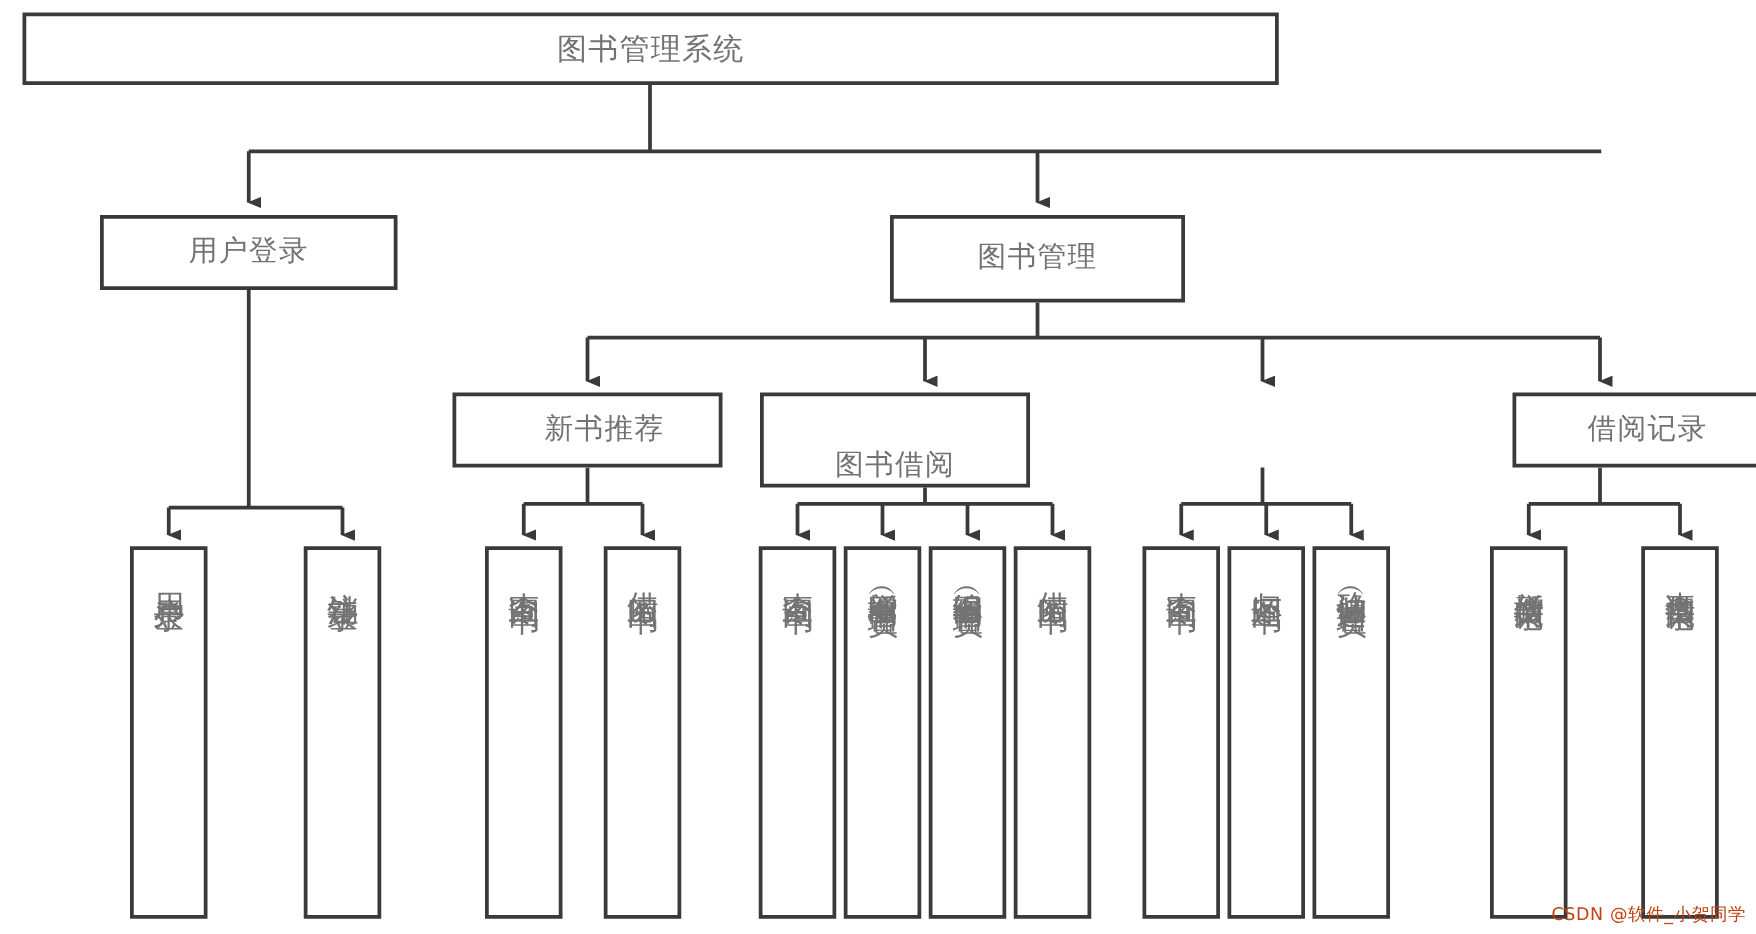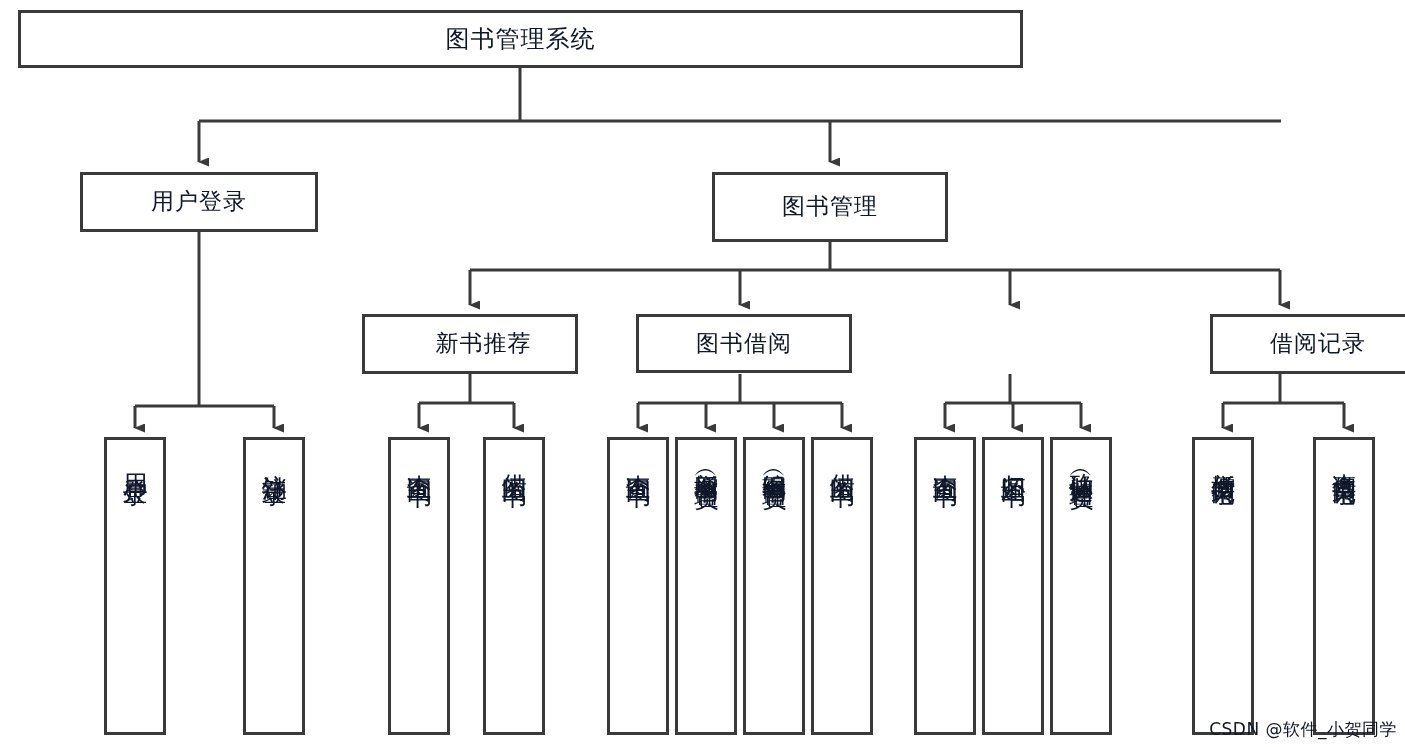--- a/index.html
+++ b/index.html
@@ -26,21 +26,21 @@
     pointer-events: none;
   }
   .node {
     position: absolute;
     box-sizing: border-box;
     border: 3px solid #3a3a3a;
     background: #ffffff;
     display: flex;
     align-items: center;
     justify-content: center;
-    color: #0f172a;
+    color: #737373;
     text-align: center;
   }
   .node.horiz {
     font-size: 23px;
     letter-spacing: 1px;
     line-height: 1.2;
   }
   .node.root {
     font-size: 24px;
   }
@@ -58,22 +58,22 @@
     display: block;
   }
   .node.vert.tall .vlabel {
     font-size: 24px;
     letter-spacing: 2px;
   }
   #watermark {
     position: absolute;
     right: 8px;
     bottom: 6px;
-    font-size: 17px;
-    color: #0f172a;
+    font-size: 14px;
+    color: #c2410c;
     letter-spacing: 0.5px;
     white-space: nowrap;
   }
 </style>
 </head>
 <body>
 
 <div id="canvas">
 
   <svg id="wires" viewBox="0 0 1405 747" xmlns="http://www.w3.org/2000/svg">
@@ -133,21 +133,21 @@
   <div class="node horiz" style="left: 80px; top: 172px; width: 238px; height: 60px;">
     <span>用户登录</span>
   </div>
   <div class="node horiz" style="left: 712px; top: 172px; width: 236px; height: 70px;">
     <span>图书管理</span>
   </div>
 
   <div class="node horiz" style="left: 362px; top: 314px; width: 216px; height: 60px; padding-left: 27px;">
     <span>新书推荐</span>
   </div>
-  <div class="node horiz" style="left: 636px; top: 314px; width: 216px; height: 59px;">
+  <div class="node horiz" style="left: 608px; top: 314px; width: 216px; height: 76px; align-items: flex-end;">
     <span>图书借阅</span>
   </div>
   <div class="node horiz" style="left: 1172px; top: 314px; width: 216px; height: 60px; margin-left: 38px;">
     <span>借阅记录</span>
   </div>
 
   <div class="node vert" style="left: 104px; top: 437px; width: 62px; height: 298px;">
     <span class="vlabel">用户登录</span>
   </div>
   <div class="node vert" style="left: 243px; top: 437px; width: 62px; height: 298px;">

